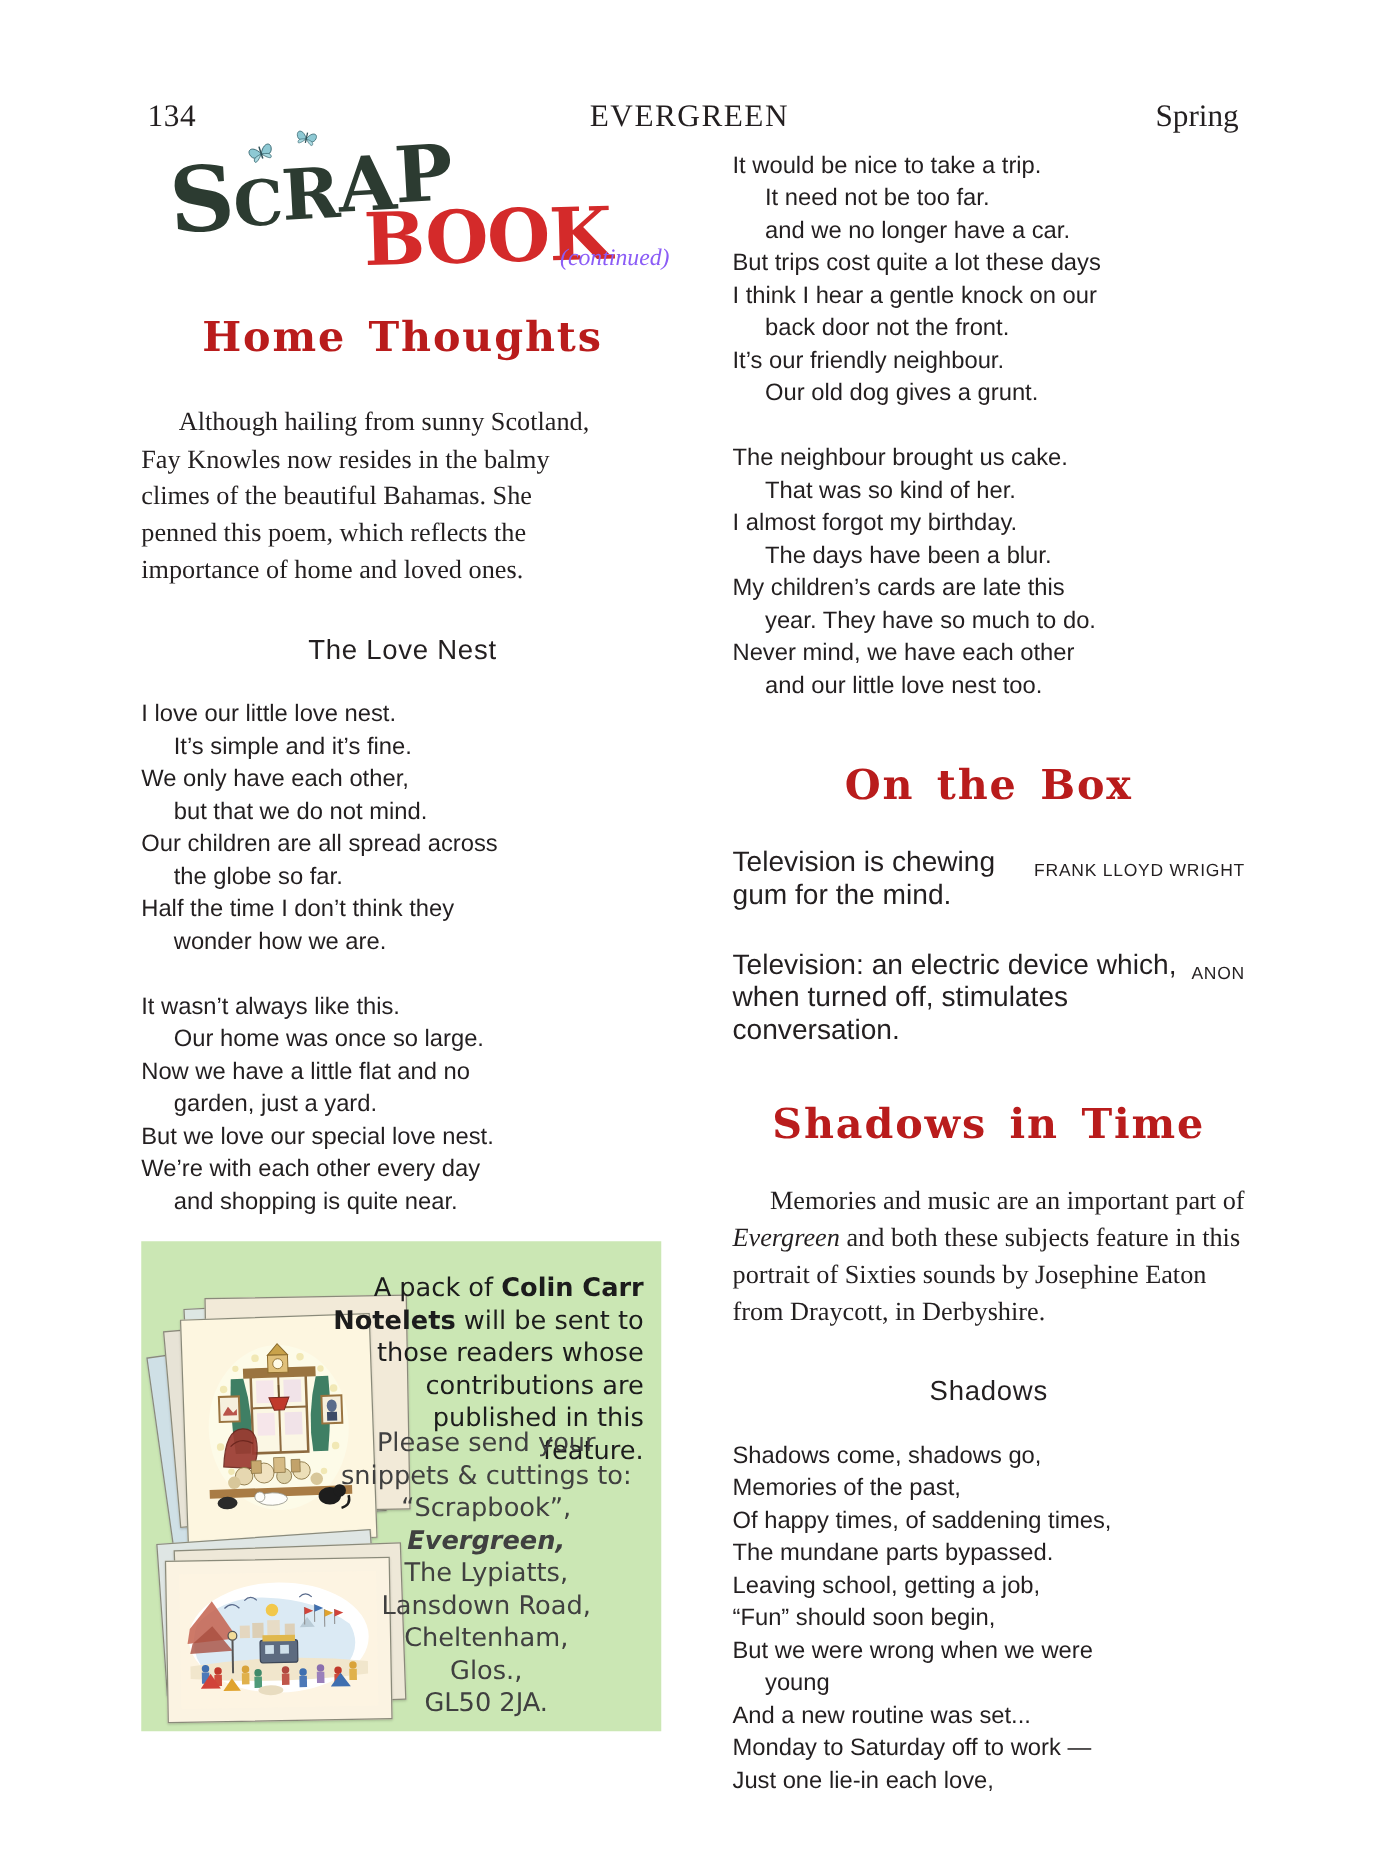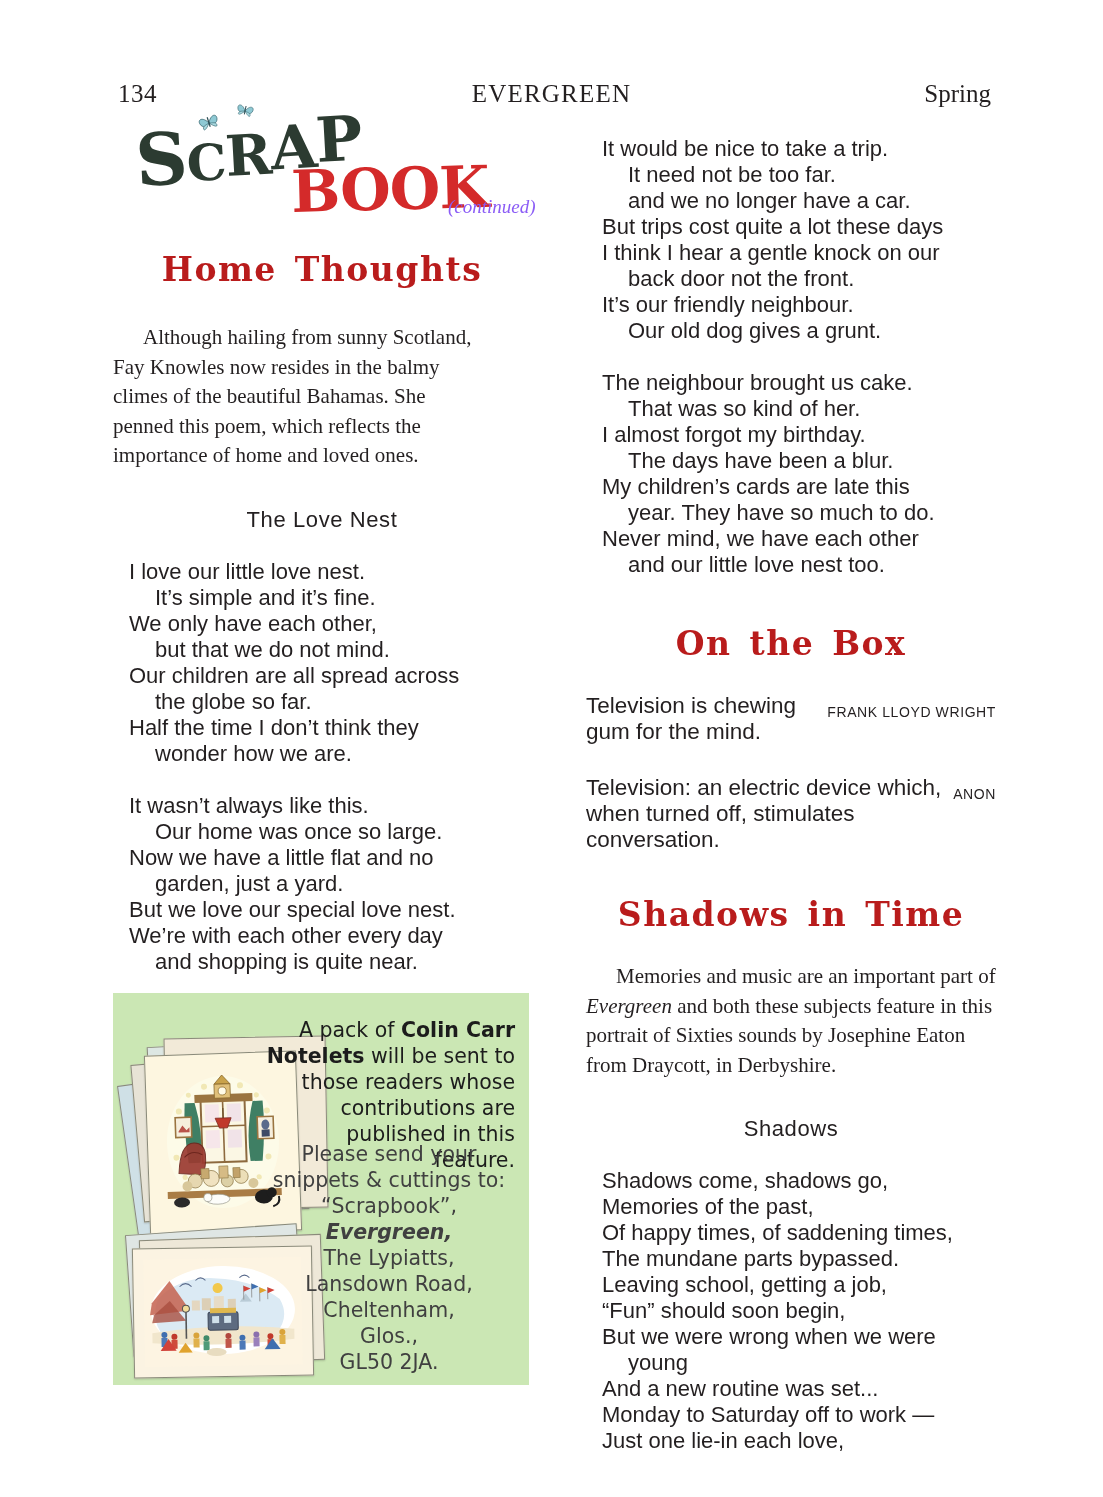--- a/index.html
+++ b/index.html
@@ -140,23 +140,23 @@
   .poem-title {
     font-family: "Liberation Sans", sans-serif;
     font-size: 22px;
     text-align: center;
     margin: 36px 0 26px 0;
     letter-spacing: 0.6px;
   }
 
   .poem {
     font-family: "Liberation Sans", sans-serif;
-    font-size: 22px;
+    font-size: 19px;
     line-height: 26px;
-    margin: 16px;
+    margin: 0;
   }
   .poem .stanza { margin: 0 0 26px 0; }
   .poem .stanza:last-child { margin-bottom: 0; }
   .poem .line { white-space: pre; }
   .poem .line.ind { padding-left: 26px; }
 
   
   .quote-block {
     font-family: "Liberation Sans", sans-serif;
     font-size: 22.5px;

